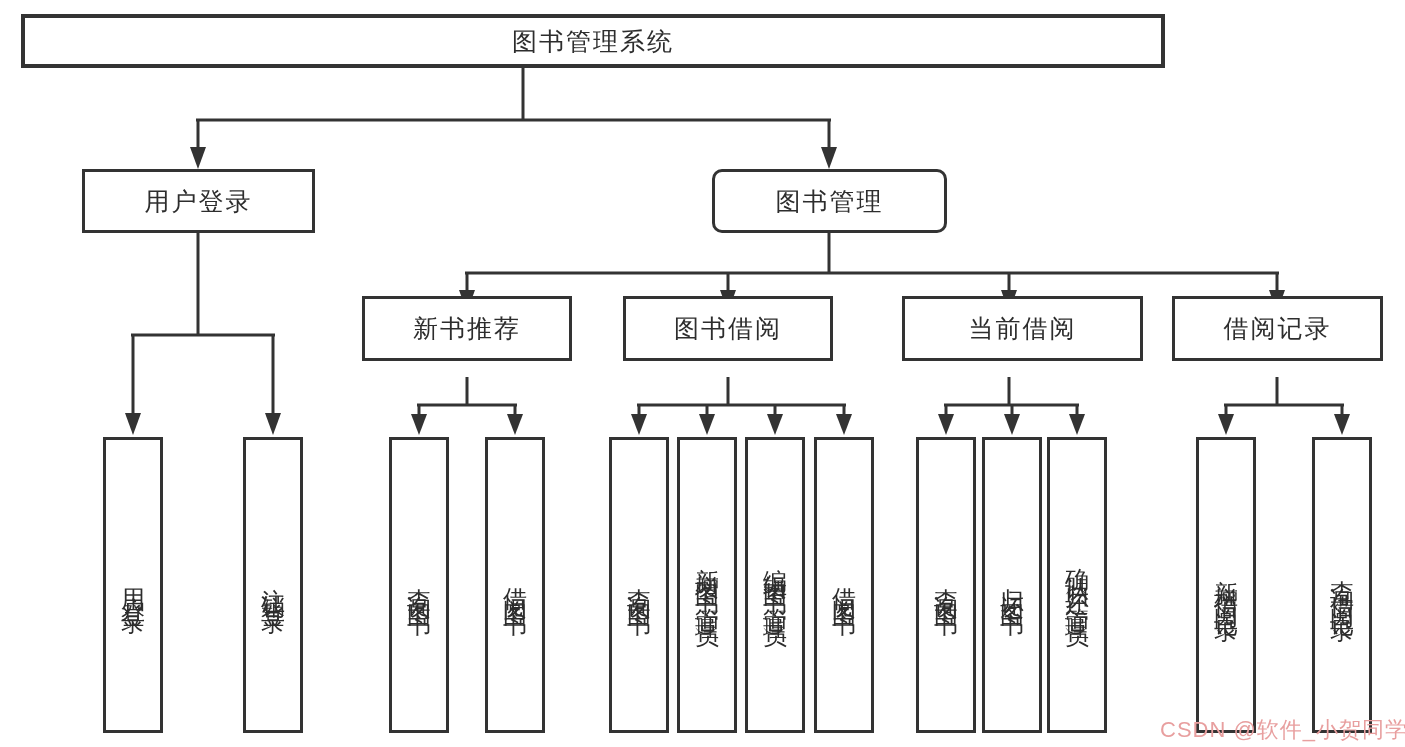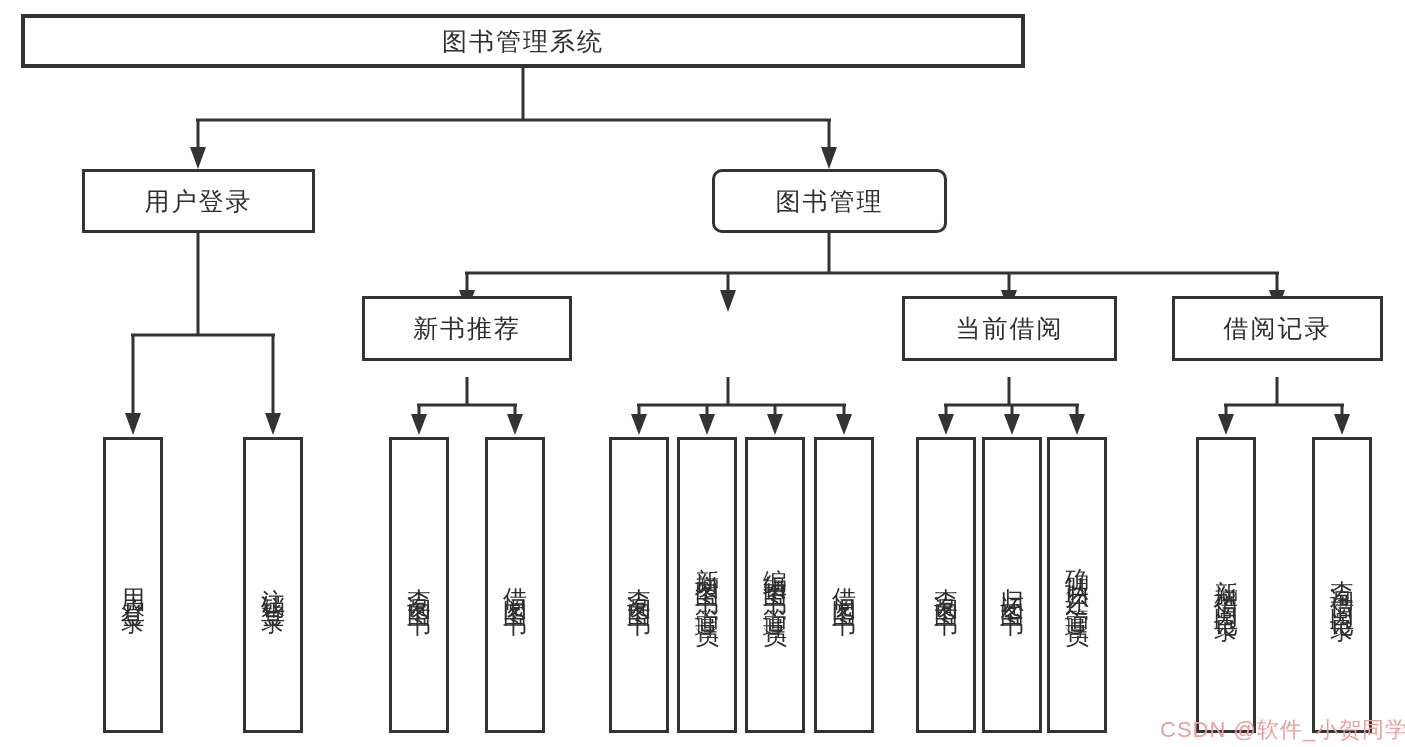--- a/index.html
+++ b/index.html
@@ -42,21 +42,21 @@
     display: flex;
     align-items: center;
     justify-content: center;
   }
   .node.hbox {
     font-size: 25px;
     letter-spacing: 2px;
   }
   .node.root-box {
     left: 21px; top: 14px;
-    width: 1004px; height: 54px;
+    width: 1144px; height: 54px;
     border-width: 4px;
   }
   .node.level2 {
     top: 169px;
     height: 64px;
   }
   .node.level3 {
     top: 296px;
     height: 65px;
   }
@@ -157,21 +157,24 @@
   <div class="node hbox level2" style="left:82px;width:233px;">
     <span>用户登录</span>
   </div>
   <div class="node hbox level2" style="left:712px;width:235px;border-radius:10px;">
     <span>图书管理</span>
   </div>
 
   <div class="node hbox level3" style="left:362px;width:210px;">
     <span>新书推荐</span>
   </div>
-  <div class="node hbox level3" style="left:902px;width:215px;text-align:right;">
+  <div class="node hbox level3" style="left:623px;width:210px;">
+    <span>图书借阅</span>
+  </div>
+  <div class="node hbox level3" style="left:902px;width:241px;text-align:right;">
     <span>当前借阅</span>
   </div>
   <div class="node hbox level3" style="left:1172px;width:211px;">
     <span>借阅记录</span>
   </div>
 
   <div class="node leaf" style="left:103px;">
     <span class="vtext">用户登录</span>
   </div>
   <div class="node leaf" style="left:243px;">

